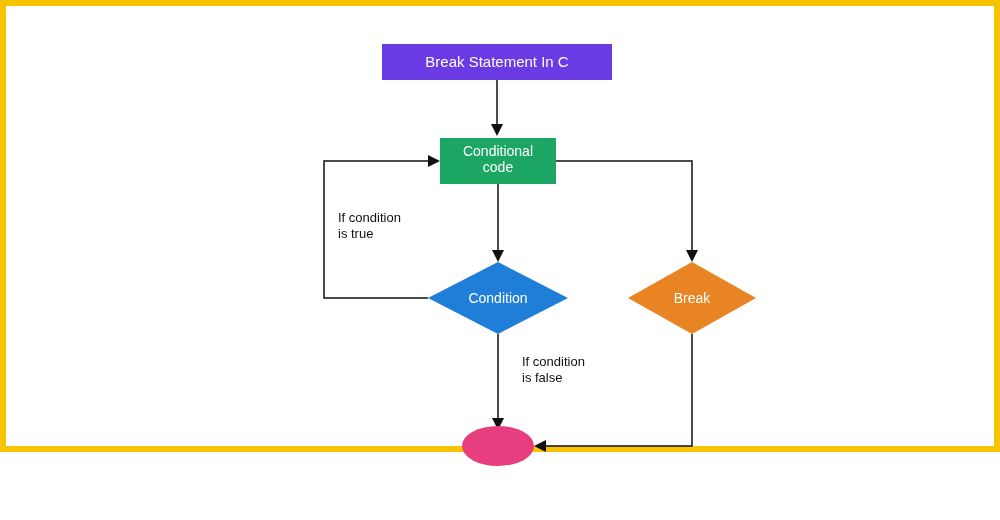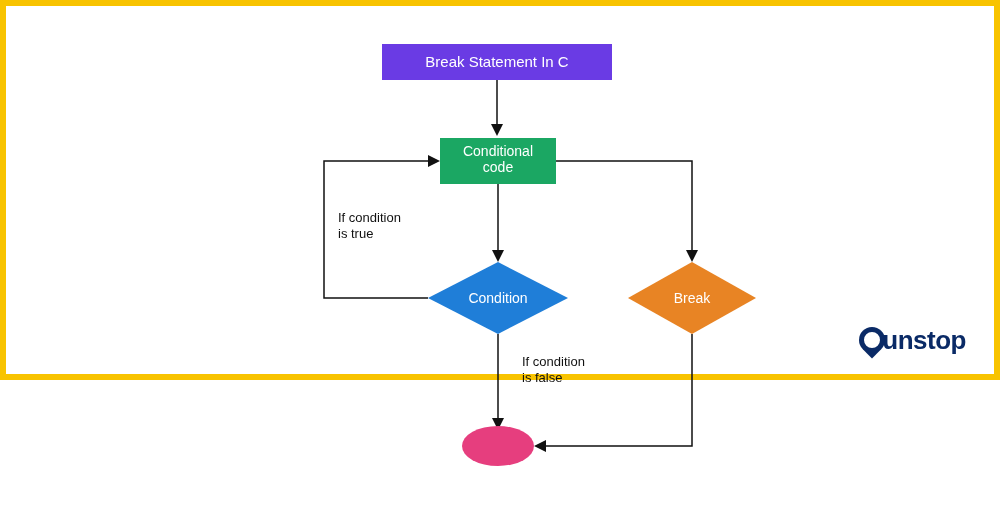--- a/index.html
+++ b/index.html
@@ -1,18 +1,18 @@
 <!DOCTYPE html>
 <html><head>
 <meta charset="utf-8">
 <style>
   * { box-sizing: border-box; margin: 0; padding: 0; }
   html, body { width: 1000px; height: 520px; font-family: Arial, Helvetica, sans-serif; }
   .frame {
-    width: 1000px; height: 380px;
+    width: 1000px; height: 452px;
     border: 6px solid #f8c300;
     position: relative;
     background: #ffffff;
   }
   .svg-stage { position: absolute; left: 0; top: 0; }
   .title-box-rect { fill: #6a3be4; }
   .green-rect { fill: #1ba763; }
   .blue-diamond { fill: #1f7ed8; }
   .orange-diamond { fill: #e88424; }
   .pink-ellipse { fill: #e63e7e; }
@@ -80,17 +80,14 @@
   <text class="txt-annot" x="516" y="360">If condition</text>
   <text class="txt-annot" x="516" y="376">is false</text>
 
   <ellipse class="pink-ellipse" cx="492" cy="440" rx="36" ry="20"></ellipse>
 
   <polyline class="stroke" points="686,328 686,440 538,440"></polyline>
   <polygon class="arrowhead" points="528,440 540,434 540,446"></polygon>
 
 </svg>
 
-<div class="logo">
-  <span class="logo-shape"></span><span class="un">un</span><span class="stop">stop</span>
-</div>
 
 </div>
 
 </body></html>

